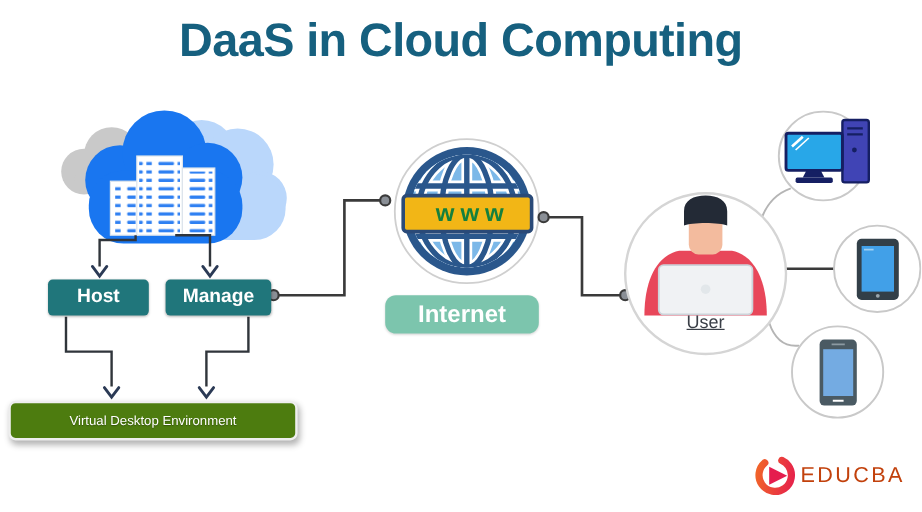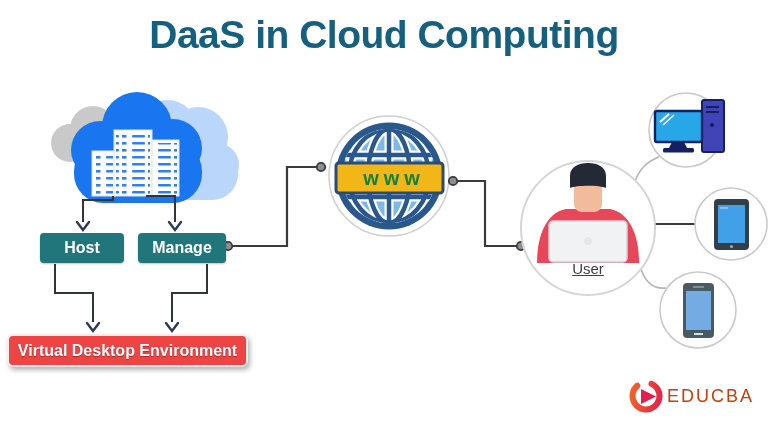--- a/index.html
+++ b/index.html
@@ -13,23 +13,23 @@
 
   .daas-badge{left:101px;top:152px;width:60px;height:27px;background:#1d6167;
               border:2px solid #6fa0a6;border-radius:5px;color:#fff;font-weight:700;
               font-size:16px;box-sizing:border-box;}
 
   .teal-box{background:#20767b;border-radius:4px;color:#fff;font-weight:700;font-size:16px;
             box-shadow:0 1px 2px rgba(0,0,0,.25);}
   .host-box{left:40px;top:233px;width:84px;height:30px;}
   .manage-box{left:138px;top:233px;width:88px;height:30px;}
 
-  .vde-box{left:7px;top:334px;width:241px;height:33px;background:#ef4444;
-           border:2px solid #eeeeee;border-radius:6px;color:#fff;font-weight:700;
-           font-size:16px;box-sizing:border-box;box-shadow:2px 3px 5px rgba(0,0,0,.3);
+  .vde-box{left:7px;top:334px;width:241px;height:33px;background:#4d7c0f;
+           border:2px solid #eeeeee;border-radius:6px;color:#fff;font-weight:400;
+           font-size:11px;box-sizing:border-box;box-shadow:2px 3px 5px rgba(0,0,0,.3);
            text-shadow:0 1px 1px rgba(0,0,0,.35);}
 
   .www-label{left:337px;top:164px;width:114px;height:29px;color:#15803d;font-weight:700;
              font-size:20px;letter-spacing:5px;background:transparent;}
 
   .internet-pill{left:321px;top:246px;width:128px;height:32px;background:#7cc5ad;
                  border-radius:9px;color:#fff;font-weight:600;font-size:20px;
                  box-shadow:0 1px 2px rgba(0,0,0,.15);}
 
   .user-label{left:553px;top:259px;width:70px;height:18px;color:#3a3f47;
@@ -192,18 +192,19 @@
 
 
   <div class="txt teal-box host-box">Host</div>
 
   <div class="txt teal-box manage-box">Manage</div>
 
   <div class="txt vde-box">Virtual Desktop Environment</div>
 
   <div class="txt www-label">www</div>
 
+  <div class="txt internet-pill">Internet</div>
 
   <div class="txt user-label">User</div>
 
   <div class="txt brand-text">EDUCBA</div>
 
 </div>
 
 </body></html>

